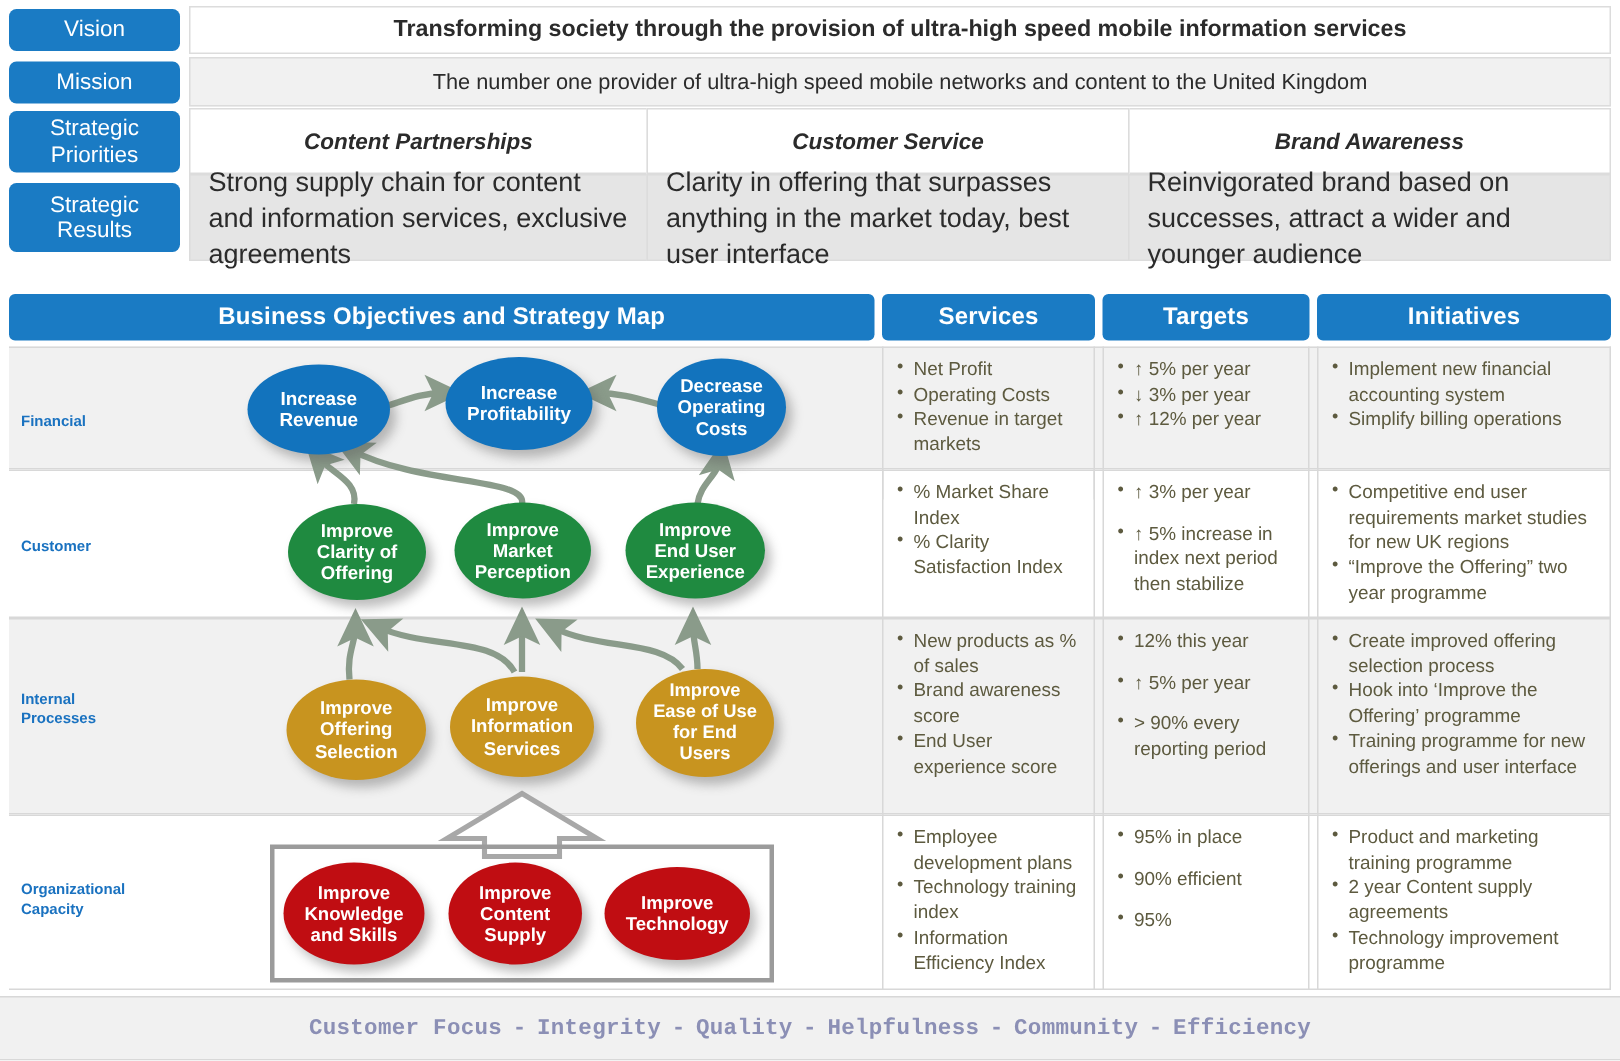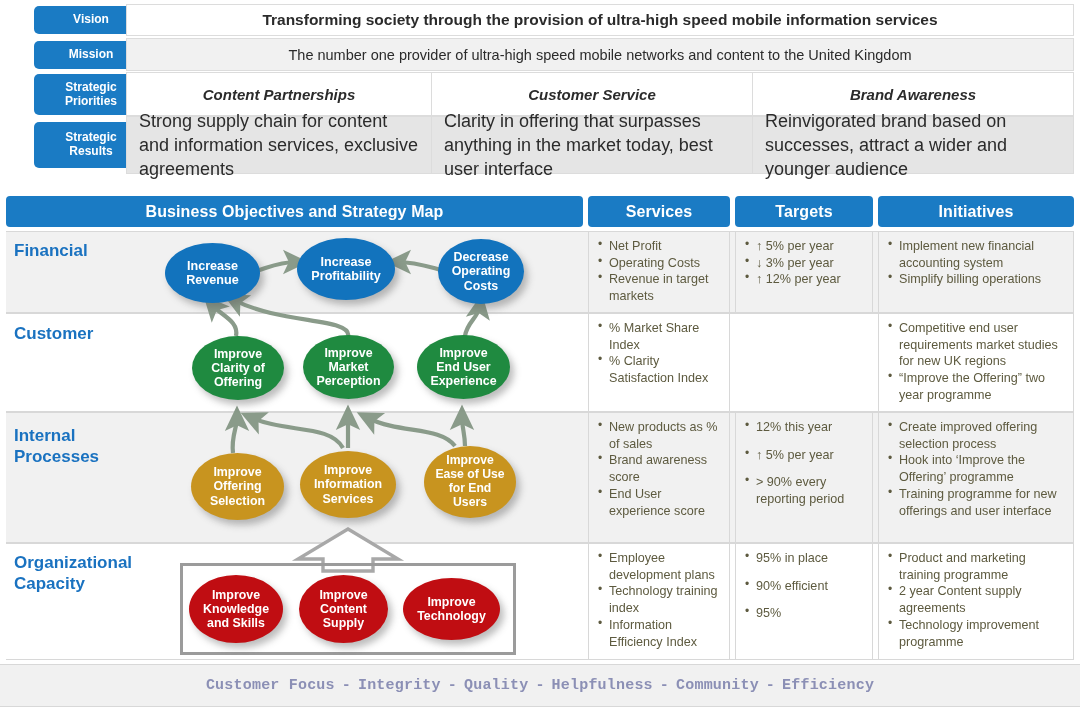--- a/index.html
+++ b/index.html
@@ -12,23 +12,23 @@
     overflow: hidden;
   }
   #page { position: relative; width: 1080px; height: 707px; background:#fff; }
 
   
   #top-table { position:absolute; left:0; top:0; width:1080px; height:178px; }
 
   .tt-label {
     position:absolute; left:6px; width:114px;
     background:#1a7bc4; border-radius:5px;
-    color:#fff; font-size:12px; font-weight:700;
+    color:#fff; font-size:15px; font-weight:400;
     display:flex; align-items:center; justify-content:center;
-    text-align:center; line-height:1.15;margin-left:28px;
+    text-align:center; line-height:1.15;
   }
   .tt-cell {
     position:absolute;
     border:1px solid #dcdcdc;
     display:flex; align-items:center;
     color:#2b2b2b;
   }
   .tt-cell.ctr { justify-content:center; text-align:center; }
   .tt-vision  { background:#ffffff; font-size:15.5px; font-weight:700; }
   .tt-mission { background:#f1f1f1; font-size:14.5px; font-weight:400; }
@@ -50,22 +50,22 @@
   .rowband {
     position:absolute;
     border-top:1px solid #d8d8d8;
     border-bottom:1px solid #d8d8d8;
   }
   .band-gray  { background:#f1f1f1; }
   .band-white { background:#ffffff; }
 
   .perspective-label {
     position:absolute; left:14px;
-    color:#1a72c0; font-size:17px; font-weight:700;
-    line-height:1.25; white-space:pre-line;
+    color:#1a72c0; font-size:10px; font-weight:700;
+    line-height:1.25; white-space:pre-line;margin-top:36px;
   }
 
   .cellbox {
     position:absolute;
     border-left:1px solid #d8d8d8;
     border-right:1px solid #d8d8d8;
     padding:7px 6px 0 9px;
   }
   .cellbox ul { margin:0; padding:0; list-style:none; }
   .cellbox li {
@@ -267,20 +267,26 @@
       </ul>
     </div>
 
     <div class="cellbox" style="left:735px;top:35px;width:138px;height:82px;">
       <ul>
         <li>↑ 5% per year</li>
         <li>↓ 3% per year</li>
         <li>↑ 12% per year</li>
       </ul>
     </div>
+    <div class="cellbox spaced" style="left:735px;top:117px;width:138px;height:99px;">
+      <ul>
+        <li>↑ 3% per year</li>
+        <li>↑ 5% increase in index next period then stabilize</li>
+      </ul>
+    </div>
     <div class="cellbox spaced" style="left:735px;top:216px;width:138px;height:131px;">
       <ul>
         <li>12% this year</li>
         <li>↑ 5% per year</li>
         <li>&gt; 90% every reporting period</li>
       </ul>
     </div>
     <div class="cellbox spaced" style="left:735px;top:347px;width:138px;height:117px;">
       <ul>
         <li>95% in place</li>

